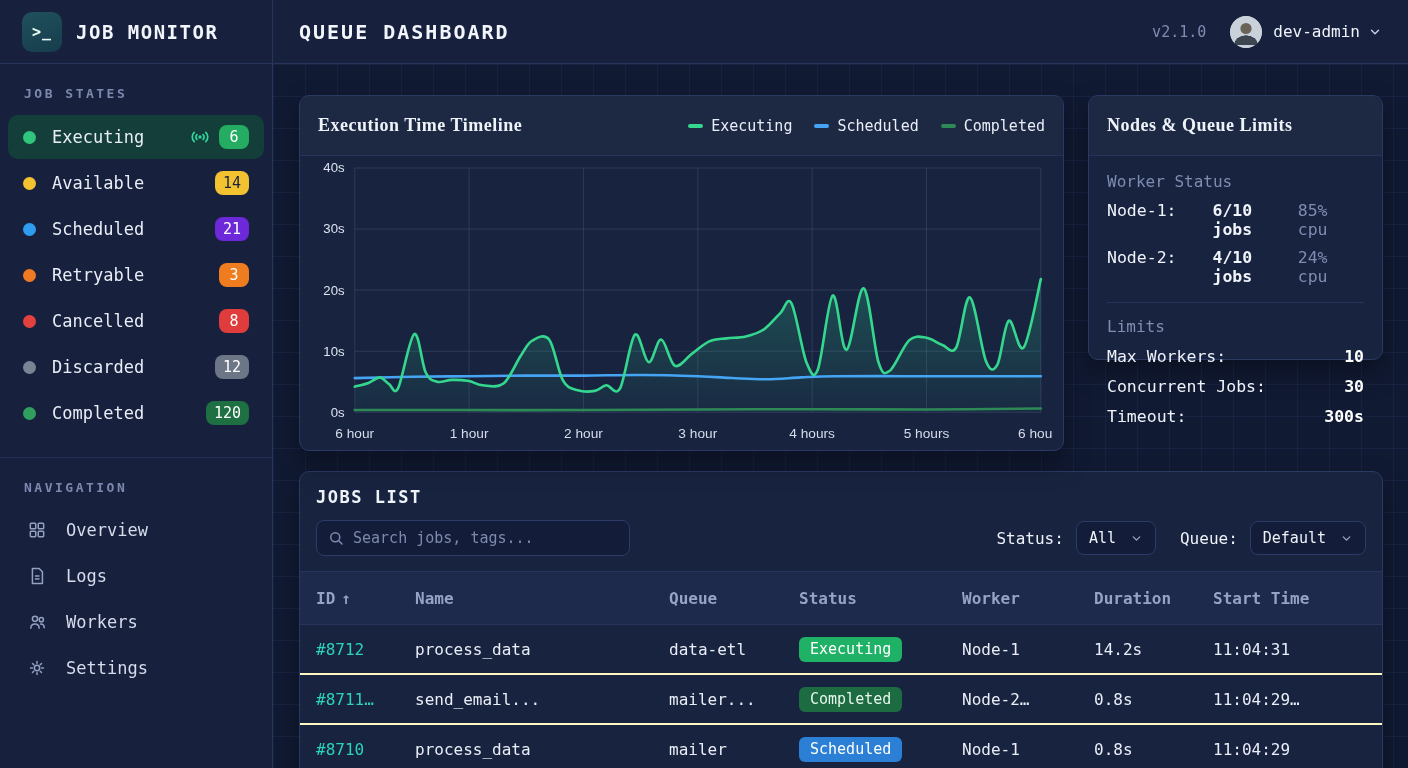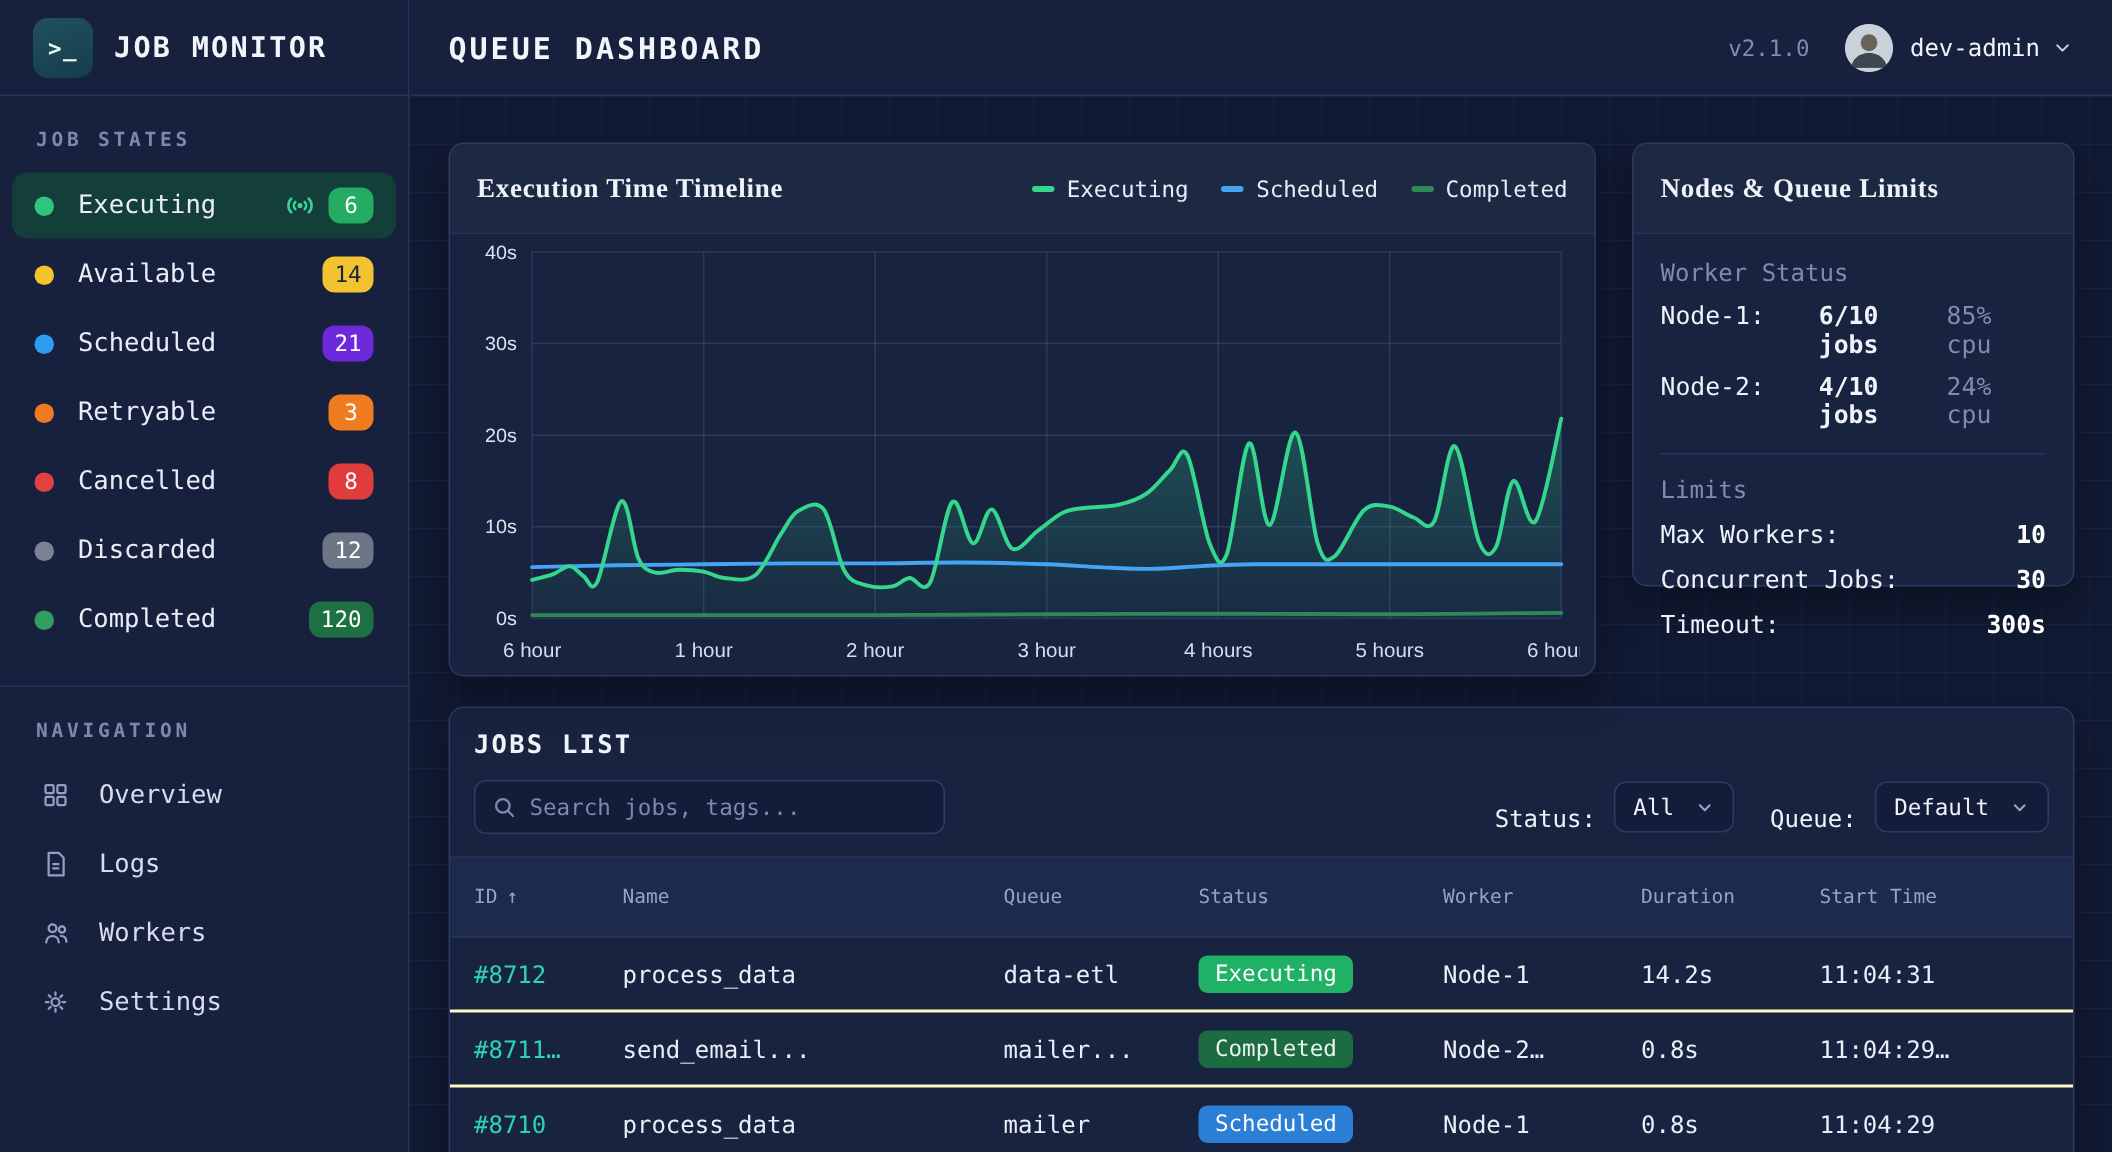--- a/index.html
+++ b/index.html
@@ -109,21 +109,21 @@
   .legend { margin-left:auto; display:flex; gap:22px; align-items:center; }
   .legend-item { display:flex; align-items:center; gap:8px; font-size:15px; color:#e9edf7; }
   .legend-dash { width:15px; height:4px; border-radius:2px; }
   .chart-body { flex:1; padding:4px 10px 0 2px; }
   .chart-body svg { display:block; width:100%; height:288px; }
   .grid-ln { stroke:rgba(150,166,205,0.17); stroke-width:1; }
   .ylab { fill:#dde3f0; font:13px "Liberation Sans",sans-serif; text-anchor:end; }
   .xlab { fill:#d6dcea; font:13.5px "Liberation Sans",sans-serif; text-anchor:middle; }
   .ln { fill:none; stroke-width:2.6; stroke-linecap:round; stroke-linejoin:round; }
   
-  .nodes-card { flex:1; height:296px; display:flex; flex-direction:column; }
+  .nodes-card { flex:1; height:265px; display:flex; flex-direction:column; }
   .nodes-body { padding:16px 18px; font-size:16.5px; }
   .sub-label { color:#7f8cb2; font-size:16px; margin-bottom:10px; }
   .worker-row { display:flex; align-items:baseline; margin:9px 0; }
   .worker-name { width:96px; color:#f0f3fa; }
   .worker-jobs { color:#f0f3fa; font-weight:bold; margin-left:14px; }
   .worker-cpu { color:#7f8bb1; margin-left:auto; }
   .nodes-divider { border-top:1px solid #26345c; margin:16px 0 14px; }
   .limit-row { display:flex; margin:11px 0; }
   .limit-label { color:#eef2f9; }
   .limit-value { margin-left:auto; font-weight:bold; color:#ffffff; }
@@ -136,40 +136,40 @@
   .search-box .s-icon { position:absolute; left:11px; top:9px; }
   .search-input {
     width:100%; height:36px;
     background:#131d39;
     border:1px solid #2c3b67; border-radius:8px;
     color:#dfe6f4; font-size:15px;
     font-family:"DejaVu Sans Mono",monospace;
     padding:0 10px 0 36px; outline:none;
   }
   .search-input::placeholder { color:#7d89ad; }
-  .filters { margin-left:auto; display:flex; align-items:flex-end; gap:12px; }
+  .filters { margin-left:auto; display:flex; align-items:center; gap:12px; }
   .filter-label { font-size:16px; color:#eef2f9; }
   .select {
     display:flex; align-items:center; gap:14px;
     height:34px; padding:0 12px;
     border:1px solid #2c3b67; border-radius:8px;
     background:#131d39; font-size:15px; color:#eef2f9; cursor:pointer;
   }
   .select + .filter-label { margin-left:12px; }
   .table { width:100%; }
   .t-row {
     display:grid;
     grid-template-columns:115px 254px 130px 163px 132px 119px 1fr;
     align-items:center;
   }
   .t-head {
     height:54px;
     background:#1d2a4b;
     border-top:1px solid #26345c; border-bottom:1px solid #26345c;
-    color:#97a3c6; font-size:13px;
+    color:#97a3c6; font-size:16px;font-weight:bold;
   }
   .t-cell:first-child { padding-left:16px; }
   .t-body .t-row { height:50px; border-bottom:2px solid #fef9c3; font-size:16px; }
   .cell-id { color:#2cd3b8; cursor:pointer; }
   .status-badge {
     display:inline-block; padding:5px 11px; border-radius:6px;
     font-size:15px; line-height:1;
   }
   .sort-arrow { margin-left:6px; }
 </style>

